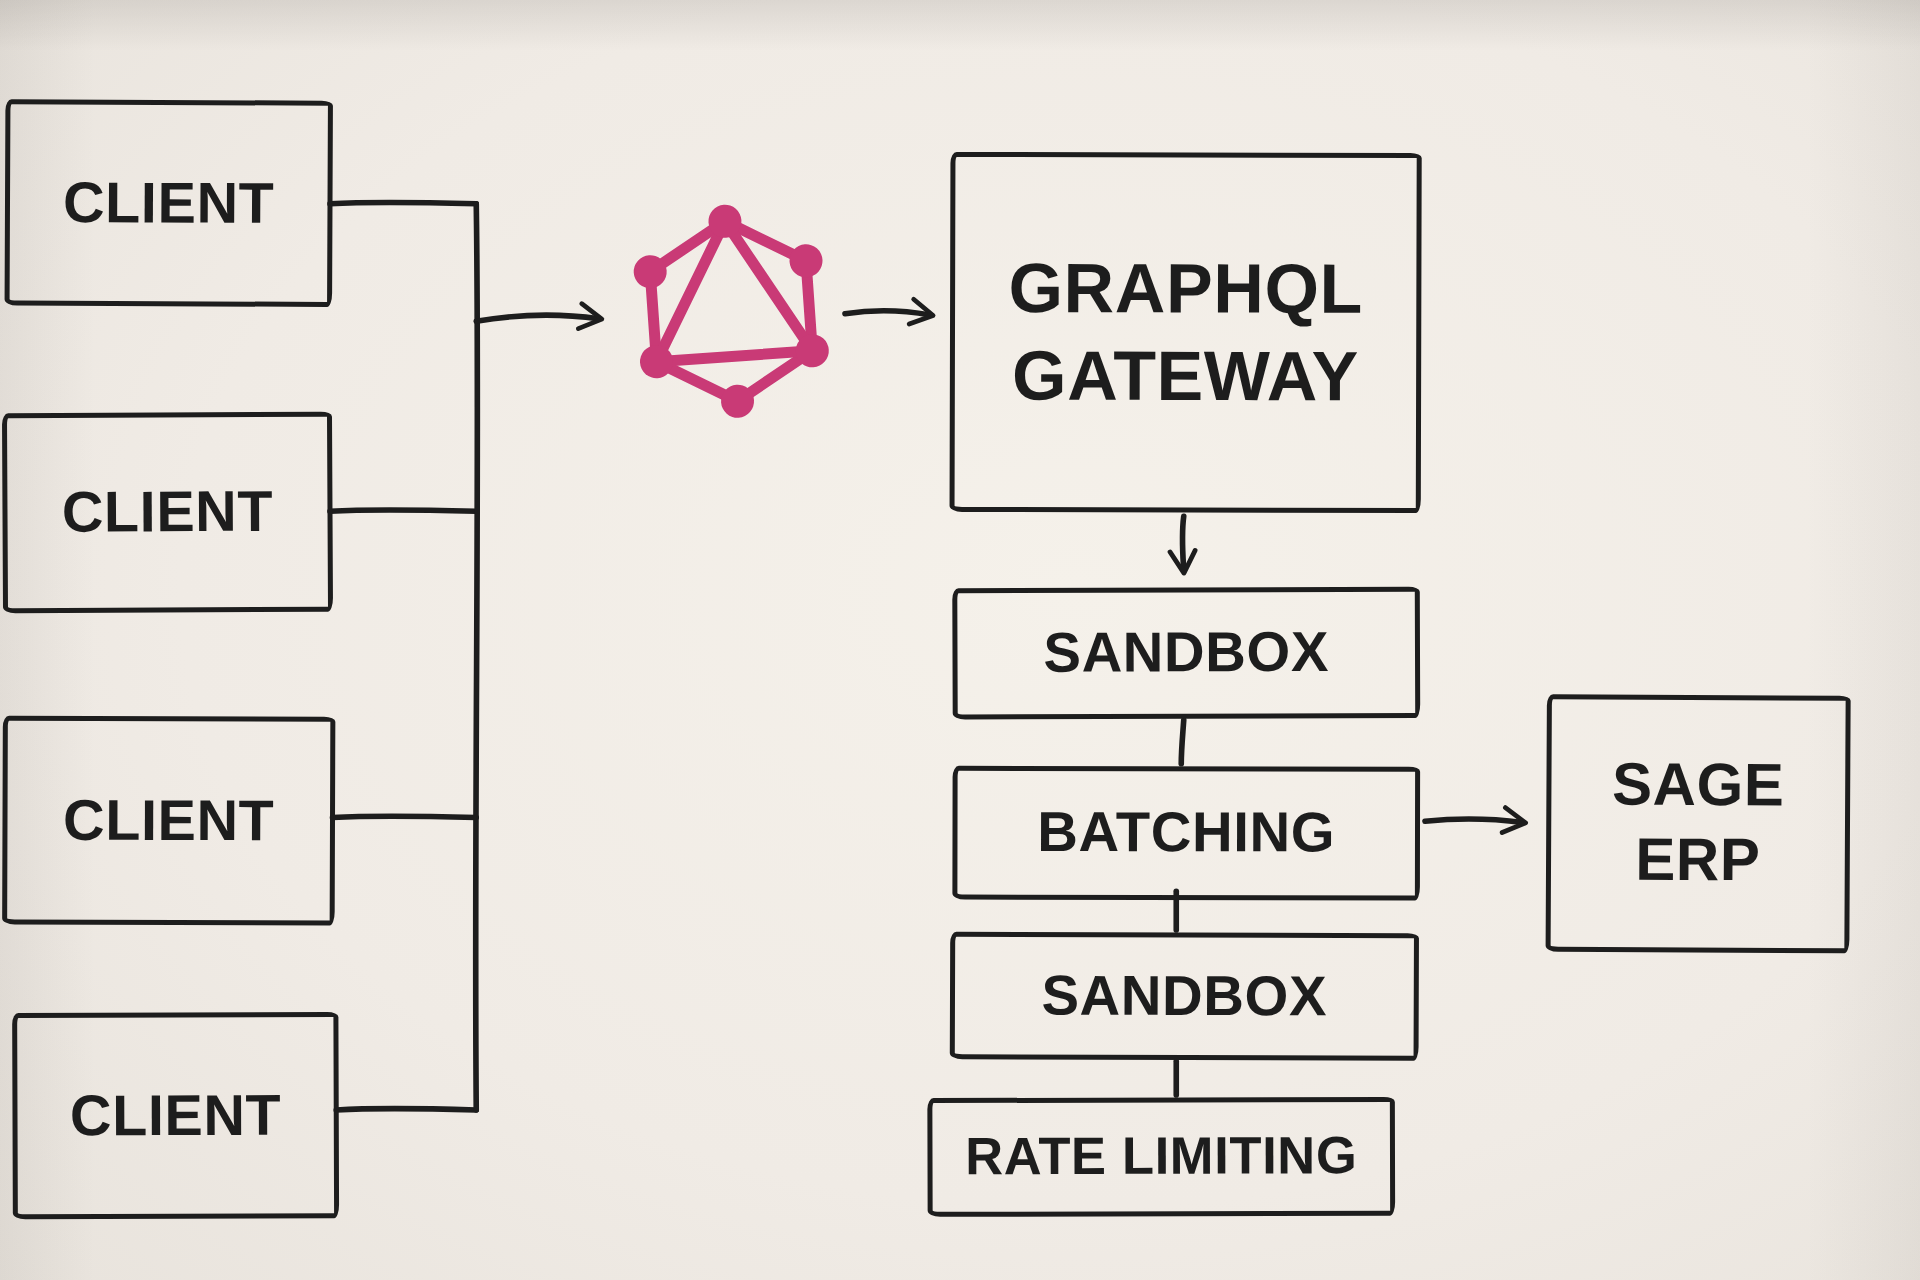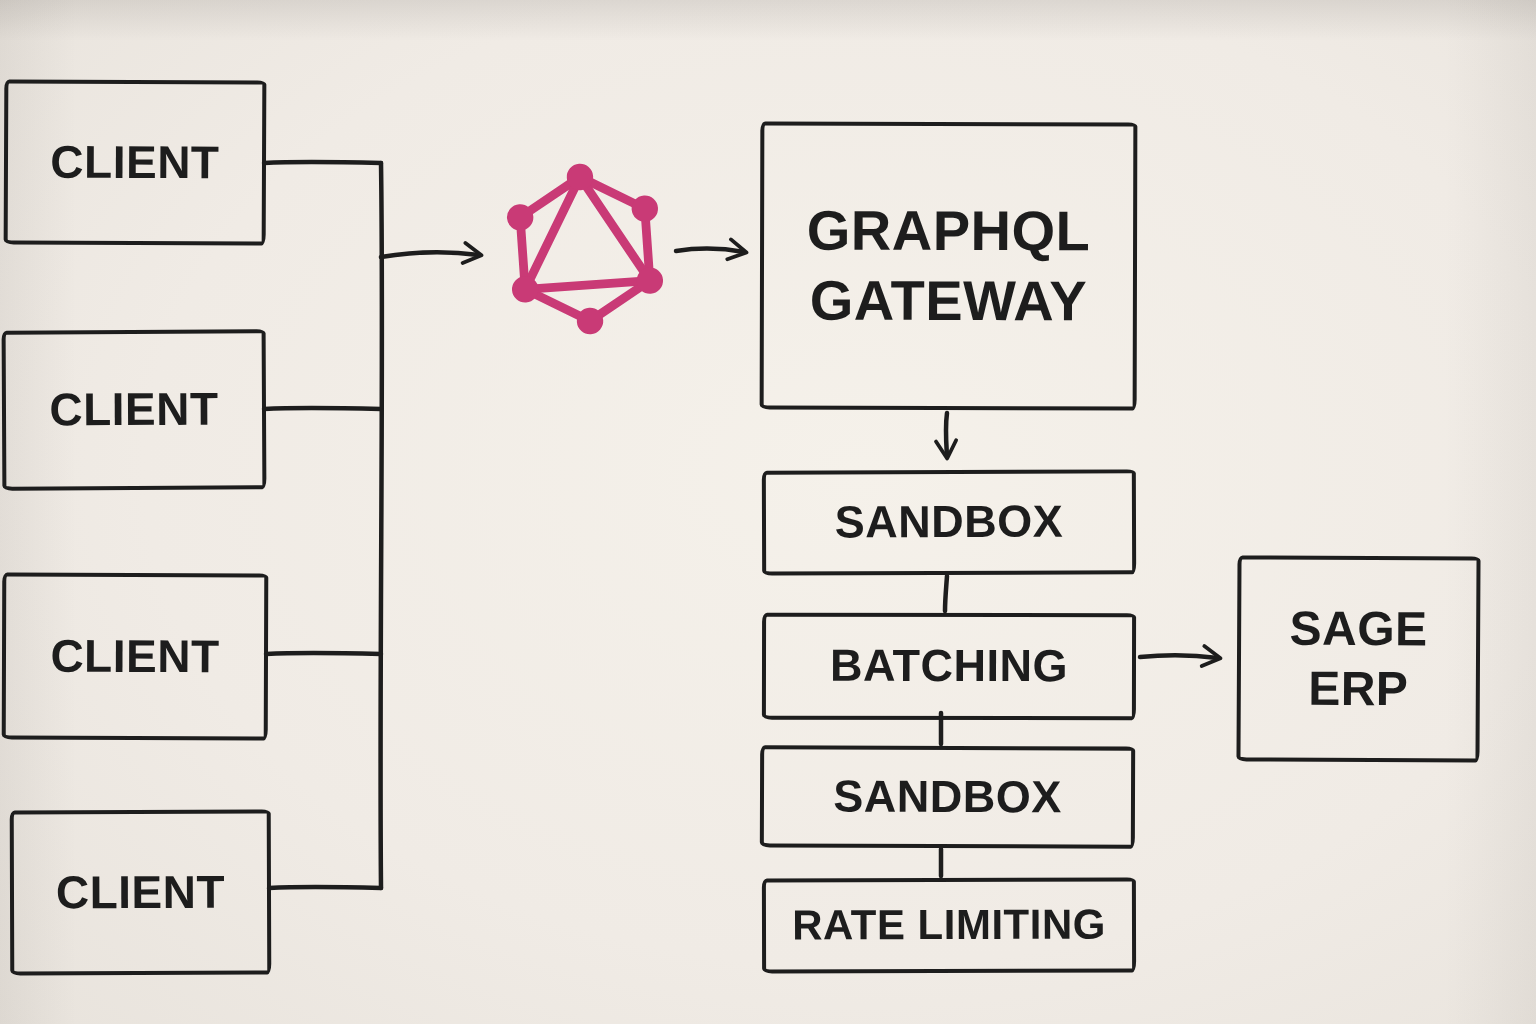--- a/index.html
+++ b/index.html
@@ -39,21 +39,21 @@
   }
   .client{font-size:46px;}
   .c1{left:4px;   top:80px;  width:262px; height:165px; transform:rotate(.25deg);}
   .c2{left:2px;   top:330px; width:264px; height:160px; transform:rotate(-.3deg);}
   .c3{left:2px;   top:573px; width:266px; height:167px; transform:rotate(.2deg);}
   .c4{left:10px;  top:810px; width:261px; height:165px; transform:rotate(-.2deg);}
   .gateway{left:760px; top:122px; width:377px; height:288px; font-size:56px; transform:rotate(.15deg);}
   .sandbox{left:762px; top:470px; width:374px; height:105px; font-size:45px; transform:rotate(-.2deg);}
   .batching{left:762px; top:613px; width:374px; height:107px;  font-size:45px; transform:rotate(.1deg);}
   .caching{left:760px; top:746px; width:375px; height:102px; font-size:45px; transform:rotate(.2deg);}
-  .rate{left:762px; top:878px; width:374px; height:95px;  font-size:42px; transform:rotate(-.15deg);}
+  .rate{left:742px; top:878px; width:374px; height:95px;  font-size:42px; transform:rotate(-.15deg);}
   .sage{left:1237px; top:556px; width:243px; height:206px; font-size:48px; transform:rotate(.3deg);}
   .logo{position:absolute;left:497px;top:158px;width:176px;height:182px;transform:rotate(-4deg);}
   .logo svg{width:100%;height:100%;}
   .gql-edge{fill:none;stroke:var(--pink);stroke-width:5;stroke-linejoin:round;stroke-linecap:round;}
   .gql-dot{fill:var(--pink);}
 </style>
 </head>
 <body>
 
 <div class="canvas">

